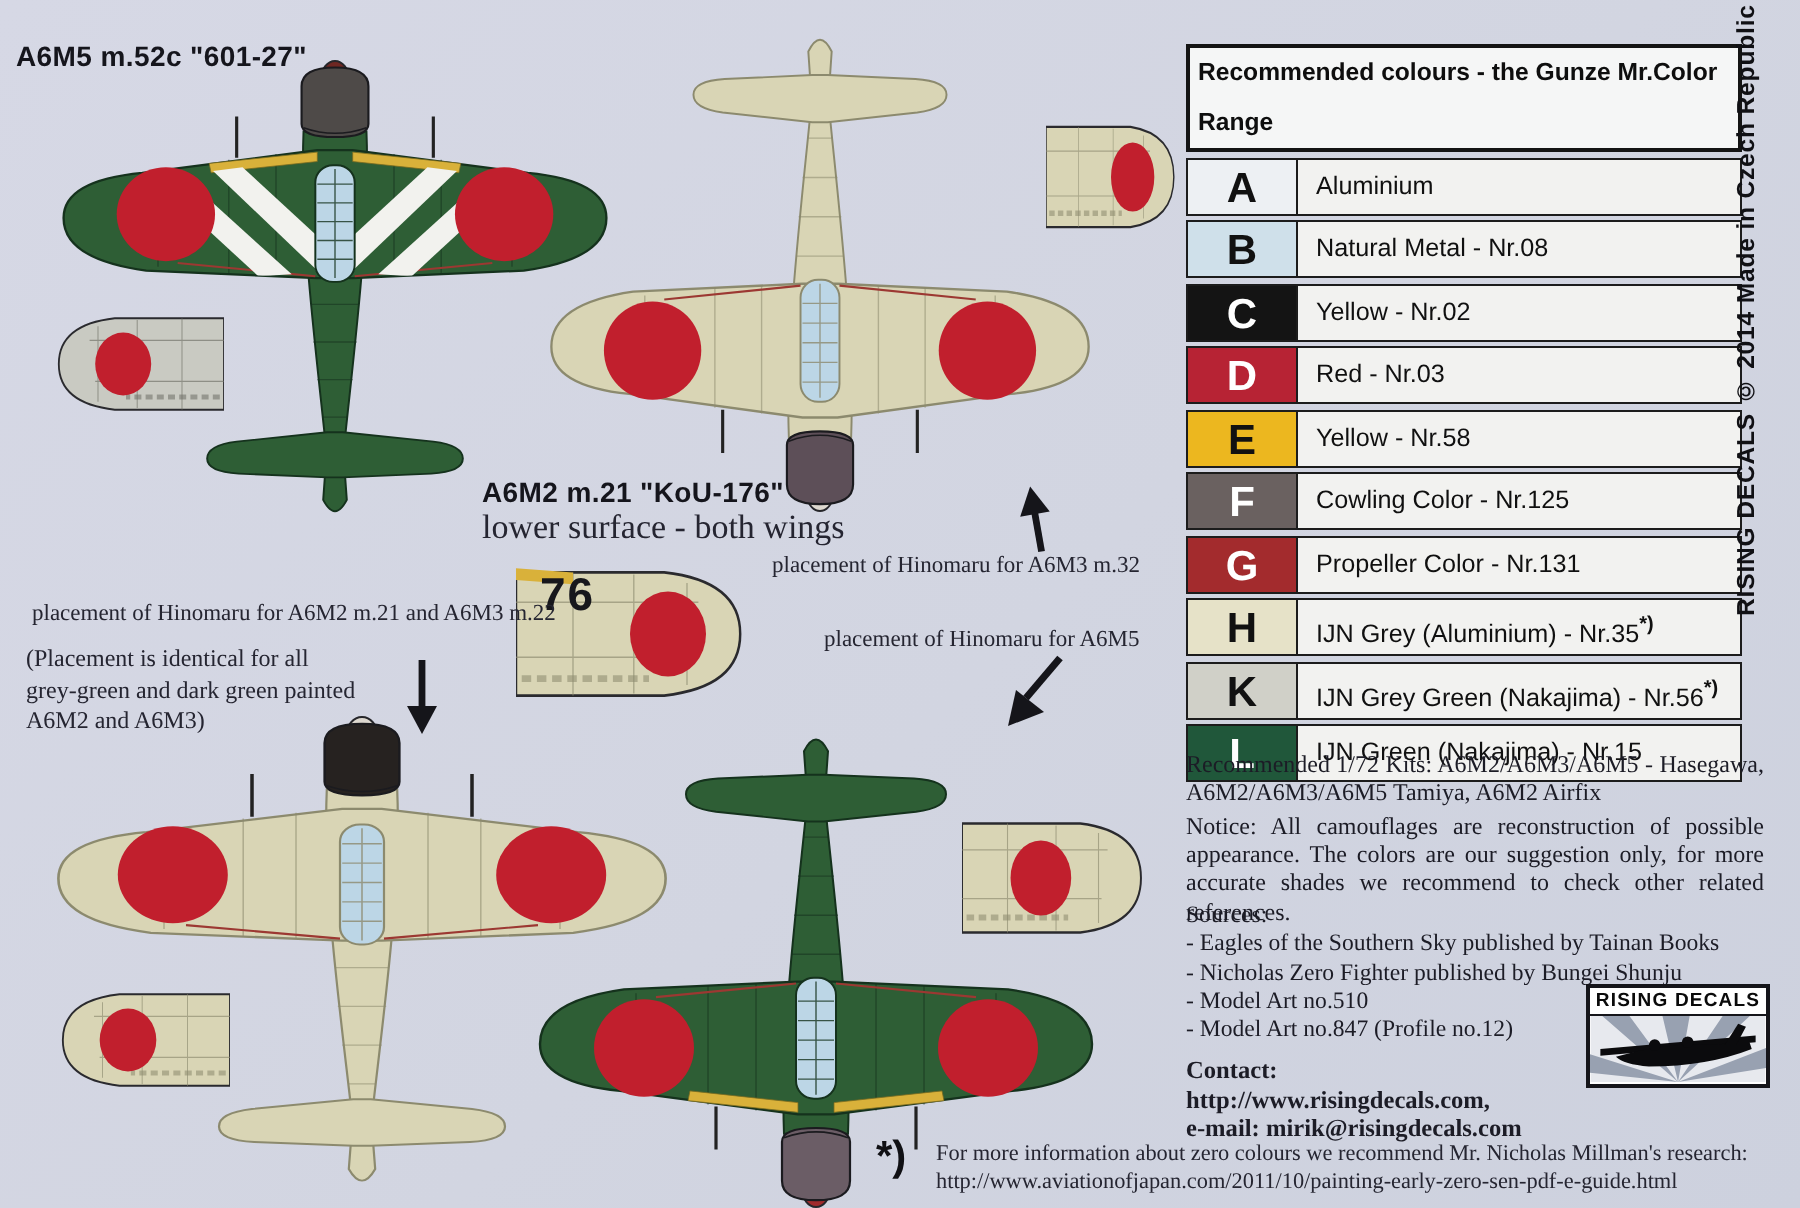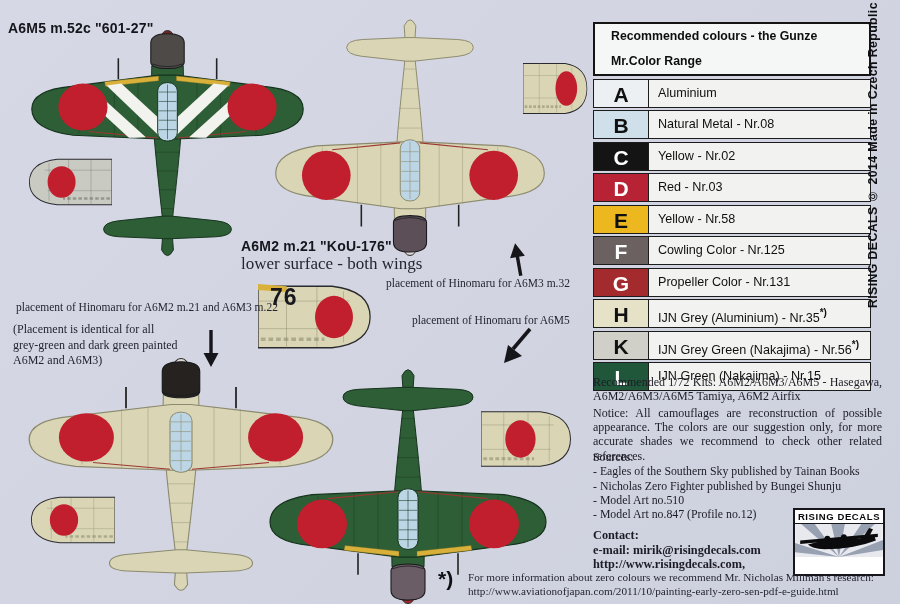--- a/index.html
+++ b/index.html
@@ -7,42 +7,42 @@
   #page{position:relative;width:900px;height:604px;margin:0 auto;overflow:hidden;
         background:linear-gradient(135deg,#d6d8e5 0%,#d2d5e1 55%,#cdd1de 100%);}
   .abs{position:absolute;}
   
   .ptitle{font-weight:bold;font-size:14px;color:#15151c;letter-spacing:.2px;}
   .serif{font-family:"Liberation Serif",serif;color:#252531;}
   .note{font-size:11.5px;line-height:1.22;}
   
   #ctable{left:593px;top:22px;width:278px;}
   .thead{border:2px solid #141414;background:#f5f6f6;font-weight:bold;font-size:12.3px;
-         line-height:25px;padding-left:16px;color:#0e0e0e;}
+         line-height:25px;padding-left:4px;color:#0e0e0e;}
   .crow{display:flex;margin-top:2.5px;height:29px;}
   .cl{width:56px;border:1px solid #1c1c1c;font-weight:bold;font-size:21px;
       text-align:center;line-height:29px;box-sizing:border-box;}
   .cd{flex:1;border:1px solid #1c1c1c;border-left:none;background:#f2f2f0;
       font-size:12.6px;line-height:27px;padding-left:9px;box-sizing:border-box;color:#101010;}
   .cd sup{font-size:10px;font-weight:bold;position:relative;top:-1px;}
   
   .rtxt{left:593px;width:289px;font-family:"Liberation Serif",serif;color:#1c1c26;}
   .just{text-align:justify;}
   .src{line-height:14.3px;font-size:11.8px;}
   .contact{font-weight:bold;font-size:12.3px;line-height:14.5px;}
   
   #vside{left:866px;top:2px;height:306px;width:26px;writing-mode:vertical-rl;
          transform:rotate(180deg);font-weight:bold;font-size:12.3px;color:#101014;
          letter-spacing:.4px;white-space:nowrap;}
   
   #fmark{left:438px;top:567px;font-weight:bold;font-size:21px;color:#101014;}
   #ftext{left:468px;top:571px;width:432px;font-size:11.2px;line-height:13.8px;}
   #ftext span{display:block;}
   
-  #logo{left:793px;top:508px;width:92px;height:68px;border:2px solid #15151a;background:#fff;box-sizing:border-box;}
+  #logo{left:793px;top:492px;width:92px;height:52px;border:2px solid #15151a;background:#fff;box-sizing:border-box;}
   #logo .lt{font-weight:bold;font-size:9.5px;text-align:center;letter-spacing:.6px;
             line-height:13px;border-bottom:1.5px solid #15151a;color:#0a0a0a;}
   #logo svg{display:block;}
   .plane svg,.frag svg,.arrow svg{display:block;width:100%;height:100%;}
   #wingnum{left:270px;top:284px;font-weight:bold;font-size:23px;color:#17171c;letter-spacing:1px;}
 </style>
 </head>
 <body>
 
 <div id="page">
@@ -290,22 +290,22 @@
   <div class="abs rtxt just" style="top:406px;font-size:12px;line-height:14.2px">Notice: All camouflages are reconstruction of possible appearance. The colors are our suggestion only, for more accurate shades we recommend to check other related references.</div>
   <div class="abs rtxt" style="top:450px">
     <div class="src">Sources:</div>
     <div class="src">- Eagles of the Southern Sky published by Tainan Books</div>
     <div class="src">- Nicholas Zero Fighter published by Bungei Shunju</div>
     <div class="src">- Model Art no.510</div>
     <div class="src">- Model Art no.847 (Profile no.12)</div>
   </div>
   <div class="abs rtxt" style="top:528px">
     <div class="contact">Contact:</div>
+    <div class="contact">http://www.risingdecals.com,</div>
     <div class="contact">e-mail: mirik@risingdecals.com</div>
-    <div class="contact">http://www.risingdecals.com,</div>
   </div>
 
   <div id="logo" class="abs">
     <div class="lt">RISING DECALS</div>
     <svg viewBox="0 0 90 34" width="88" height="33">
       <rect width="90" height="34" fill="#e7e9ee"></rect>
       <g fill="#98a1b1">
           <path d="M45,34 L-12,16 L-12,28 Z M45,34 L6,0 L20,0 Z M45,34 L37,0 L51,0 Z M45,34 L68,0 L82,0 Z M45,34 L102,12 L102,25 Z"></path>
         </g>
       <g fill="#0b0b0d">

